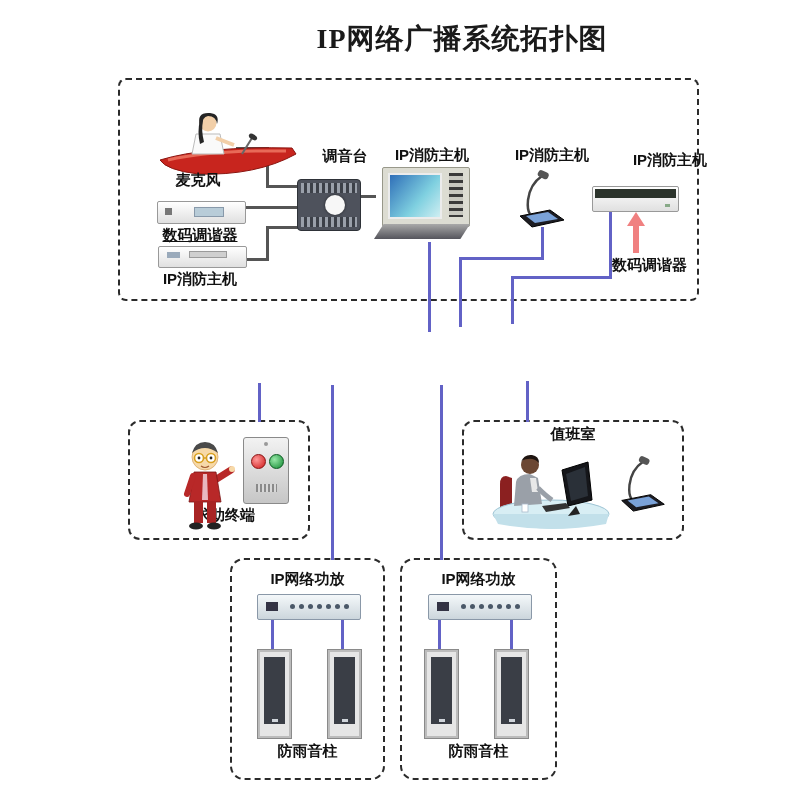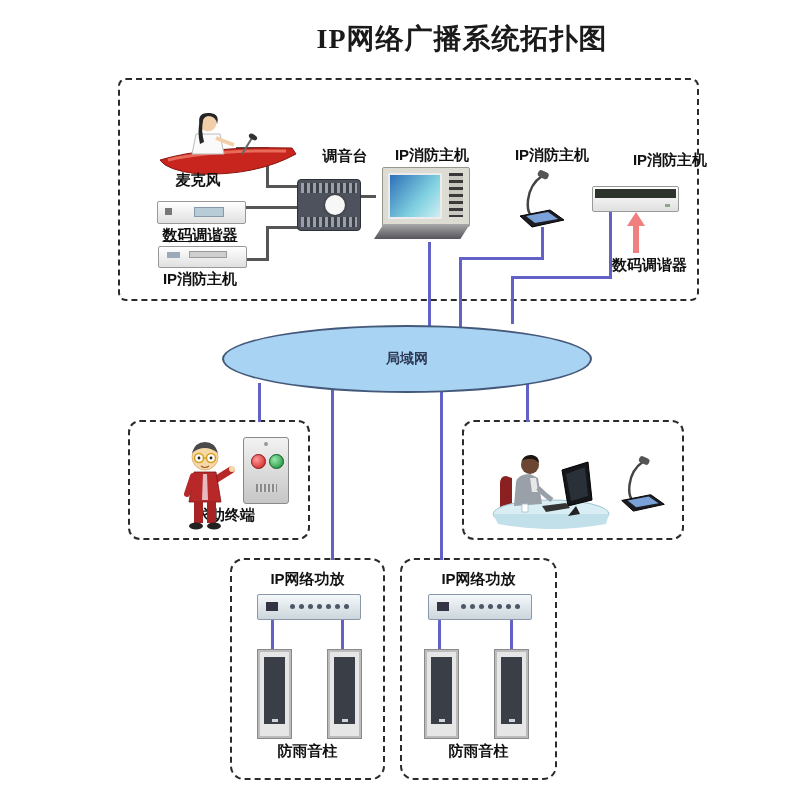--- a/index.html
+++ b/index.html
@@ -139,23 +139,20 @@
   <div class="hline dark" style="left:358px;top:195px;width:18px;"></div>
 
   <div class="vline purple" style="left:428px;top:242px;height:90px;"></div>
   <div class="vline purple" style="left:541px;top:227px;height:33px;"></div>
   <div class="hline purple" style="left:459px;top:257px;width:85px;"></div>
   <div class="vline purple" style="left:459px;top:257px;height:70px;"></div>
   <div class="vline purple" style="left:609px;top:209px;height:70px;"></div>
   <div class="hline purple" style="left:511px;top:276px;width:101px;"></div>
   <div class="vline purple" style="left:511px;top:276px;height:48px;"></div>
 
-  <div class="lan">
-    <span>局域网</span>
-  </div>
 
   <div class="vline purple" style="left:258px;top:383px;height:39px;"></div>
   <div class="vline purple" style="left:331px;top:385px;height:175px;"></div>
   <div class="vline purple" style="left:440px;top:385px;height:175px;"></div>
   <div class="vline purple" style="left:526px;top:381px;height:41px;"></div>
 
   <div class="dbox" style="left:128px;top:420px;width:178px;height:116px;">
     <svg style="left:51px;top:16px;" width="55" height="95" viewBox="0 0 55 95">
       <path d="M34,42 L50,32" stroke="#b82828" stroke-width="7" stroke-linecap="round"></path>
       <circle cx="51" cy="31" r="3" fill="#f7d9a8"></circle>
@@ -178,20 +175,21 @@
     <div class="device panel" style="left:113px;top:15px;width:44px;height:65px;">
       <div class="panel-hole"></div>
       <div class="panel-btn red"></div>
       <div class="panel-btn green"></div>
       <div class="panel-grill"></div>
     </div>
     <div class="inlbl" style="top:84px;left:40px;width:110px;">求助终端</div>
   </div>
 
   <div class="dbox" style="left:462px;top:420px;width:218px;height:116px;">
+    <div class="inlbl" style="top:3px;">值班室</div>
     <svg style="left:22px;top:26px;" width="135" height="85" viewBox="0 0 135 85">
       <path d="M20,28 Q14,28 14,36 L14,62 L26,62 L26,30 Z" fill="#8b2020"></path>
       <ellipse cx="65" cy="66" rx="58" ry="14" fill="#d8eef4" stroke="#9ec4d4"></ellipse>
       <path d="M7,66 L123,66 L120,76 Q65,86 12,76 Z" fill="#c2e0ea"></path>
       <path d="M30,34 Q32,26 44,26 L52,30 L56,56 L28,58 Z" fill="#9aa0a8"></path>
       <path d="M44,30 L50,30 L52,44 L46,44 Z" fill="#e8e8e8"></path>
       <circle cx="44" cy="17" r="9" fill="#6b4733"></circle>
       <path d="M35,14 Q38,6 46,7 Q53,8 53,15 Q48,10 42,11 Q37,11 35,14 Z" fill="#1e1410"></path>
       <path d="M52,40 Q60,48 66,52" stroke="#9aa0a8" stroke-width="5" fill="none"></path>
       <path d="M76,22 L102,14 L106,52 L82,58 Z" fill="#15161a" stroke="#000"></path>

